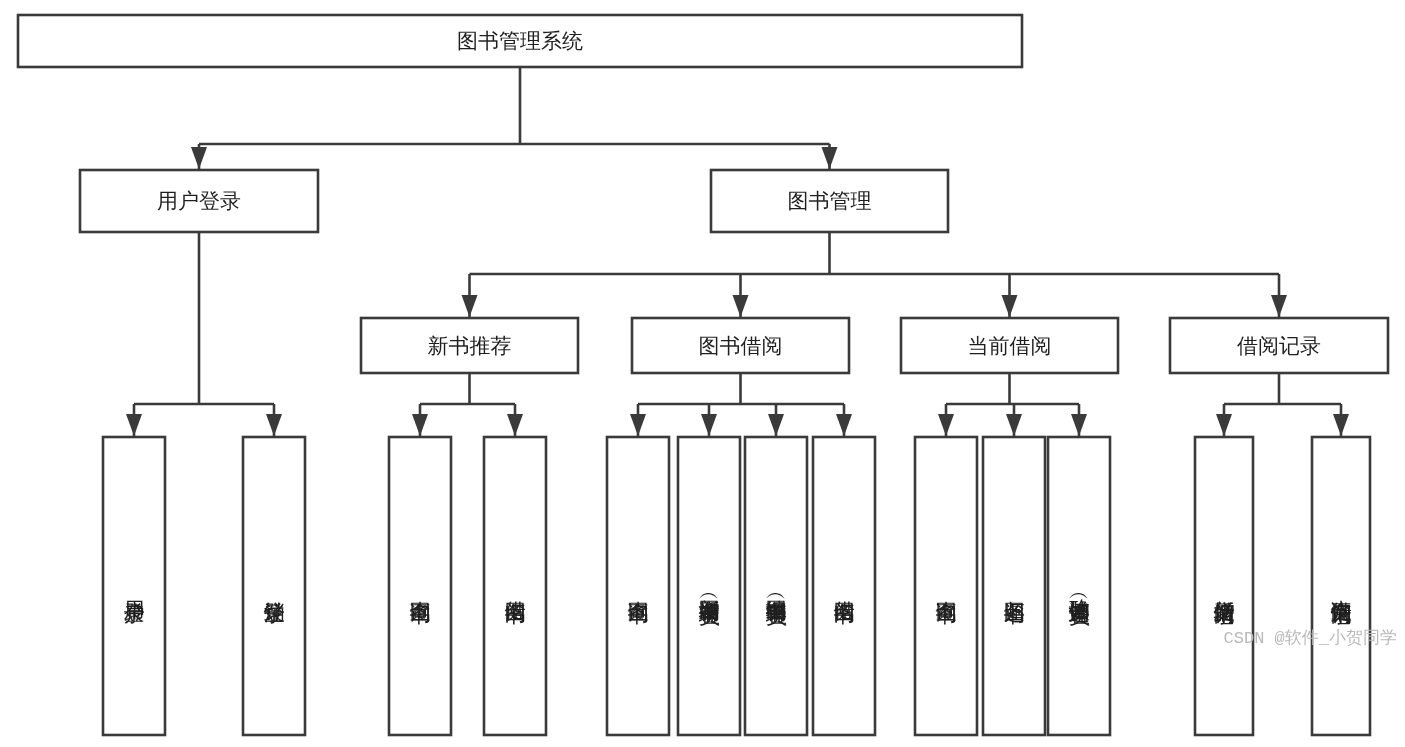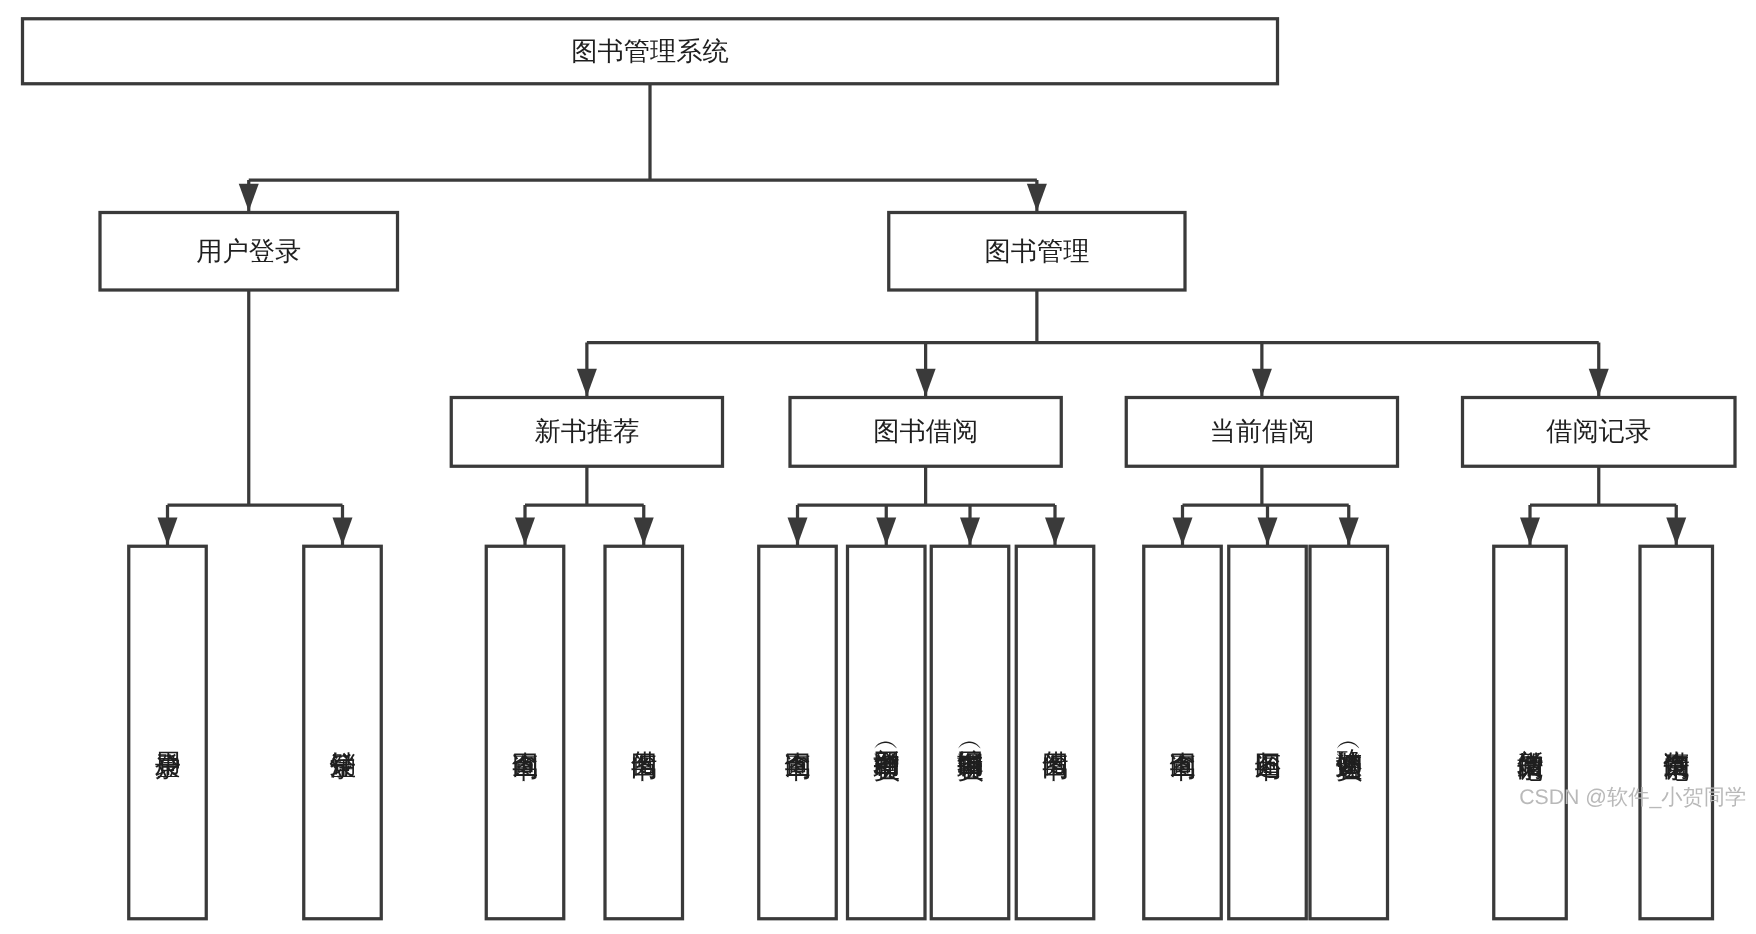--- a/index.html
+++ b/index.html
@@ -62,21 +62,21 @@
     text-align: center;
     letter-spacing: 1px;
     box-sizing: border-box;
     pointer-events: none;
     white-space: nowrap;
   }
   .watermark {
     position: absolute;
     right: 8px;
     bottom: 4px;
-    font-family: Liberation Sans, sans-serif;
+    font-family: Liberation Mono, monospace;
     font-size: 17px;
     color: #b9b9b9;
     white-space: nowrap;
   }
 </style>
 </head>
 <body>
 
 <div id="diagram-root">
   <svg class="flow" viewBox="0 0 1405 747">

